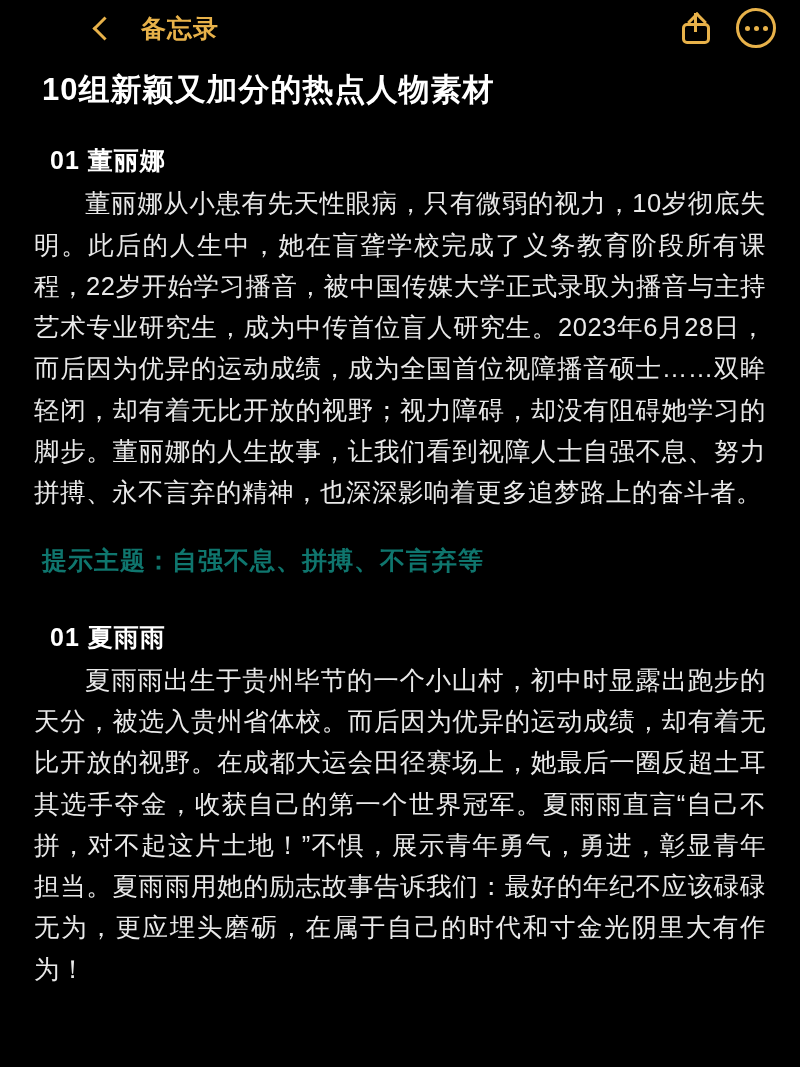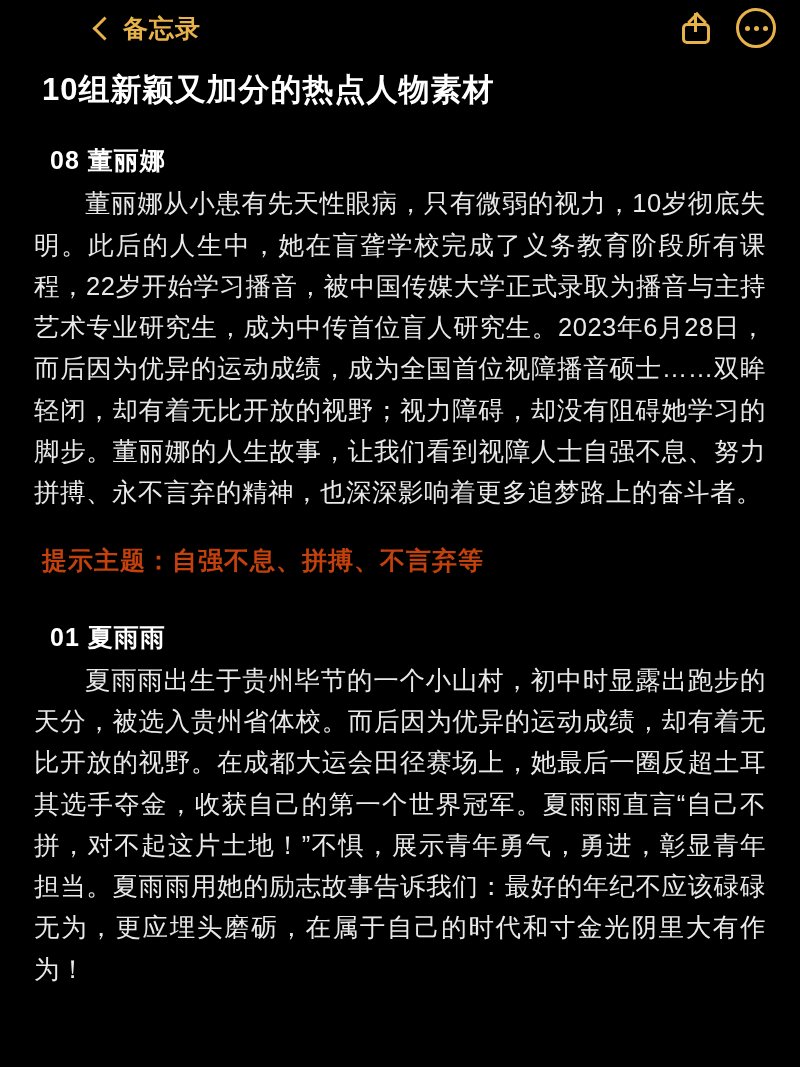--- a/index.html
+++ b/index.html
@@ -21,21 +21,21 @@
     position: relative;
     height: 56px;
     display: flex;
     align-items: center;
     padding: 0 24px 0 96px;
     box-sizing: border-box;
   }
   .nav-back {
     display: flex;
     align-items: center;
-    gap: 10px;
+    gap: 28px;
     color: #e0a23a;
     cursor: pointer;
   }
   .chevron-left {
     display: inline-block;
     width: 14px;
     height: 14px;
     border-left: 3px solid #e8b24a;
     border-bottom: 3px solid #e8b24a;
     transform: rotate(45deg);
@@ -133,21 +133,21 @@
     text-align: justify;
     margin: 0;
     letter-spacing: 0.5px;
   }
   .paragraph.indent {
     text-indent: 2em;
   }
   .prompt-line {
     font-size: 25px;
     font-weight: bold;
-    color: #c2410c;
+    color: #0f766e;
     margin: 30px 0 0 8px;
     letter-spacing: 1px;
   }
   .gap-lg { height: 44px; }
 </style>
 </head>
 <body>
 
 <div class="navbar">
   <div class="nav-back">
@@ -165,21 +165,21 @@
       <span class="dot"></span>
       <span class="dot"></span>
     </div>
   </div>
 </div>
 
 <div class="note">
   <div class="note-title">10组新颖又加分的热点人物素材</div>
 
   <div>
-    <div class="section-heading">08 董丽娜</div>
+    <div class="section-heading">01 董丽娜</div>
     <p class="paragraph indent">董丽娜从小患有先天性眼病，只有微弱的视力，10岁彻底失明。此后的人生中，她在盲聋学校完成了义务教育阶段所有课程，22岁开始学习播音，被中国传媒大学正式录取为播音与主持艺术专业研究生，成为中传首位盲人研究生。2023年6月28日，而后因为优异的运动成绩，成为全国首位视障播音硕士……双眸轻闭，却有着无比开放的视野；视力障碍，却没有阻碍她学习的脚步。董丽娜的人生故事，让我们看到视障人士自强不息、努力拼搏、永不言弃的精神，也深深影响着更多追梦路上的奋斗者。</p>
     <div class="prompt-line">提示主题：自强不息、拼搏、不言弃等</div>
   </div>
 
   <div class="gap-lg"></div>
 
   <div>
     <div class="section-heading">01 夏雨雨</div>
     <p class="paragraph indent">夏雨雨出生于贵州毕节的一个小山村，初中时显露出跑步的天分，被选入贵州省体校。而后因为优异的运动成绩，却有着无比开放的视野。在成都大运会田径赛场上，她最后一圈反超土耳其选手夺金，收获自己的第一个世界冠军。夏雨雨直言“自己不拼，对不起这片土地！”不惧，展示青年勇气，勇进，彰显青年担当。夏雨雨用她的励志故事告诉我们：最好的年纪不应该碌碌无为，更应埋头磨砺，在属于自己的时代和寸金光阴里大有作为！</p>
   </div>

